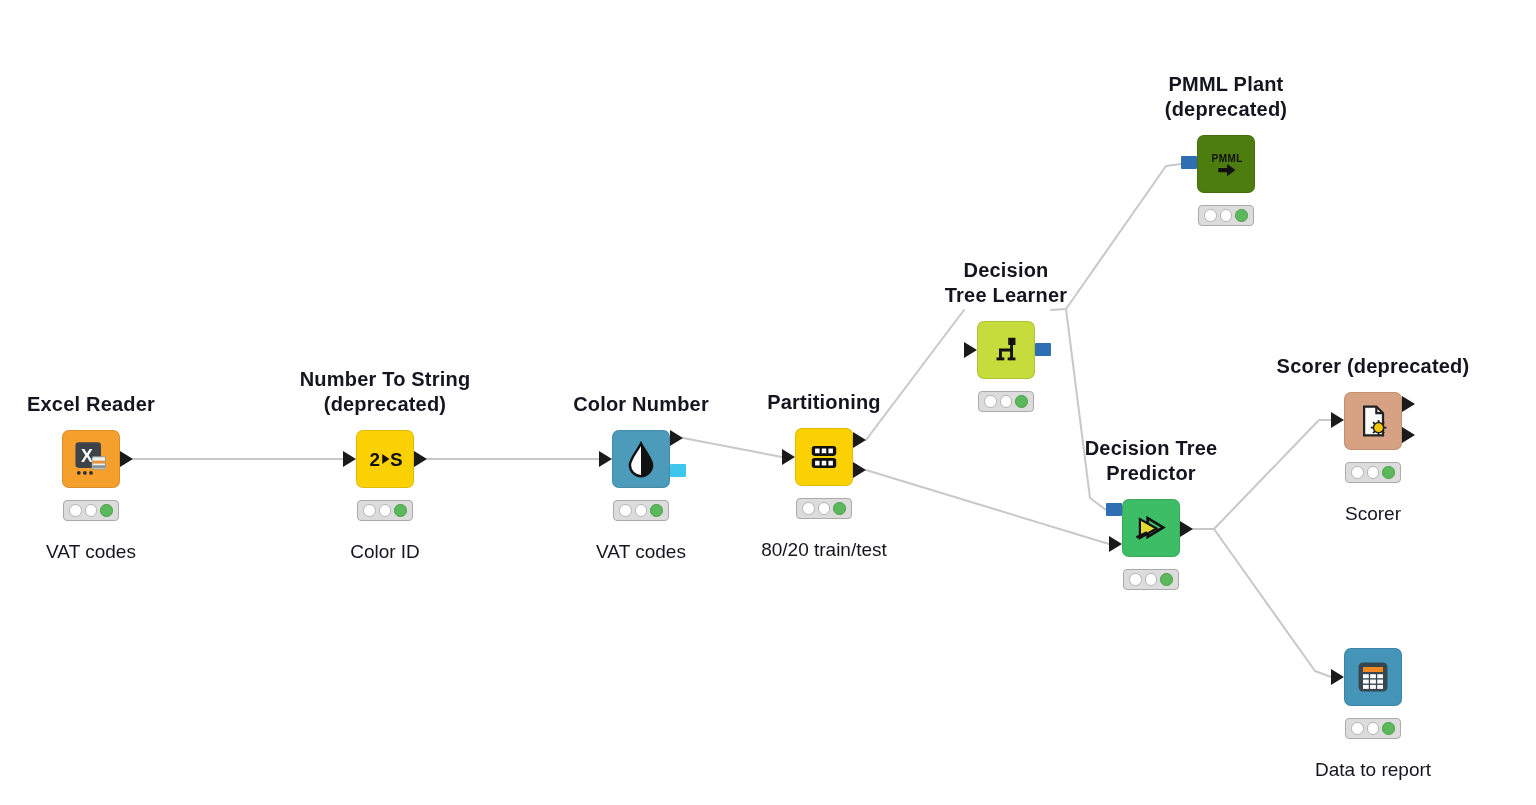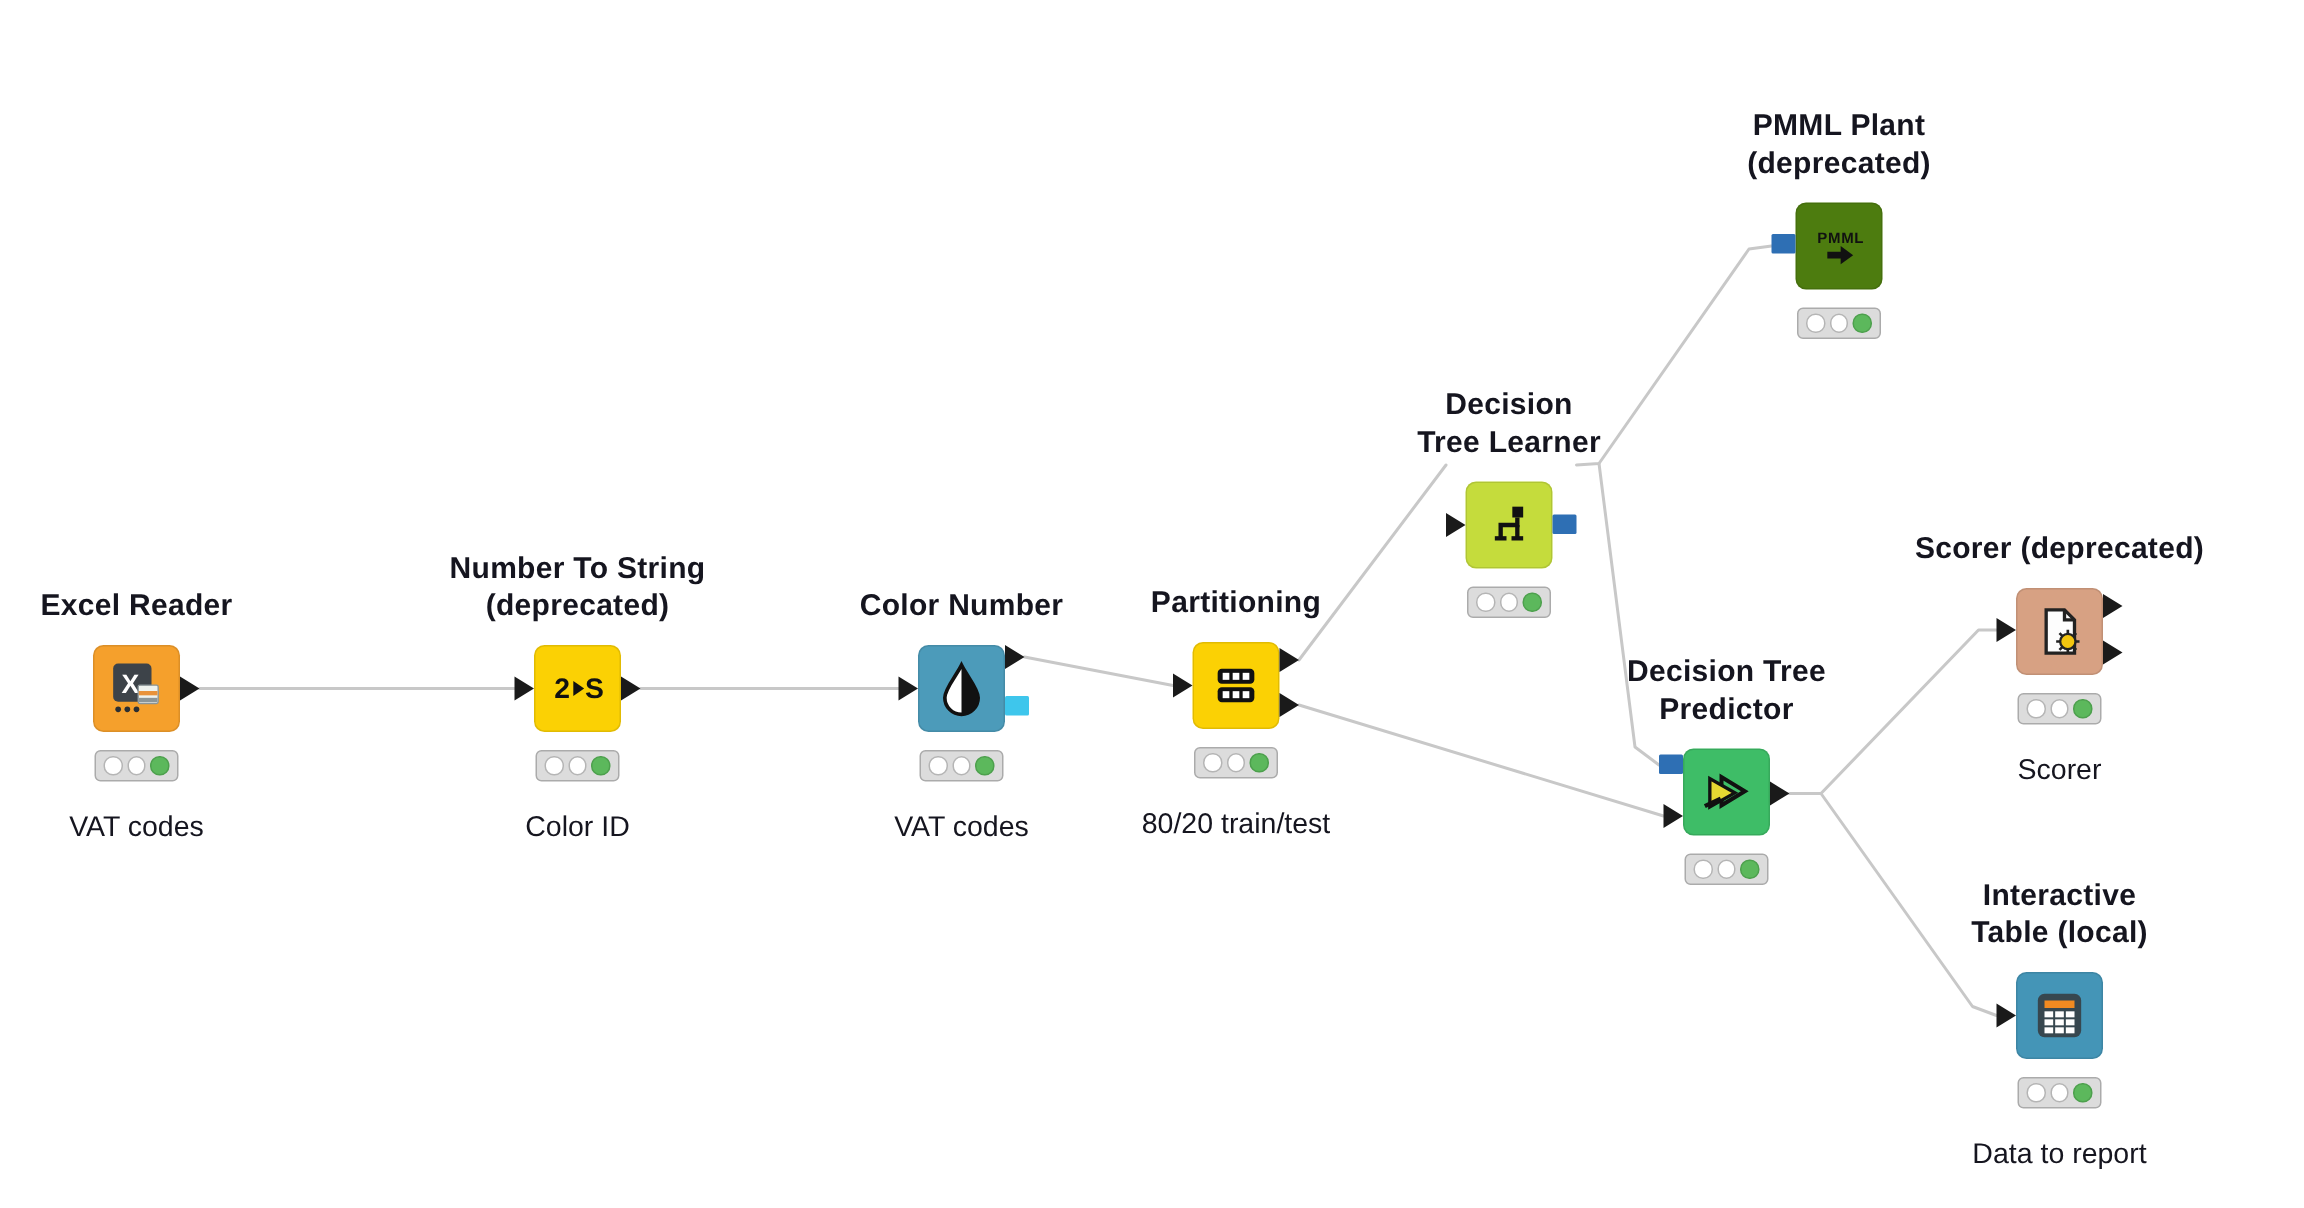--- a/index.html
+++ b/index.html
@@ -292,24 +292,20 @@
       <span class="dot" style="background: rgb(255, 255, 255);"></span>
       <span class="dot" style="background: rgb(255, 255, 255);"></span>
       <span class="dot on" style="background: rgb(92, 184, 92);"></span>
     </div>
     <div class="label">Scorer</div>
   <span class="port triangle" style="top: 20px; left: -13px; border-left-color: rgb(26, 26, 26);"></span>
       <span class="port triangle" style="top: 4px; left: 58px; border-left-color: rgb(26, 26, 26);"></span>
       <span class="port triangle" style="top: 35px; left: 58px; border-left-color: rgb(26, 26, 26);"></span>
     </div>
     <div class="node" style="left: 1344px; top: 648px;">
-    <div class="title">
-        <div>Interactive</div>
-        <div>Table (local)</div>
-      </div>
     <div class="body" style="background: rgb(68, 149, 183);">
       <span class="icon">
           <svg viewBox="0 0 36 36">
             <rect x="5" y="5" width="26" height="26" rx="4" fill="#37474f"></rect>
             <rect x="9" y="9" width="18" height="4.5" fill="#f18a21"></rect>
             <rect x="9" y="15.5" width="5.2" height="3.6" fill="#ffffff"></rect>
             <rect x="15.4" y="15.5" width="5.2" height="3.6" fill="#ffffff"></rect>
             <rect x="21.8" y="15.5" width="5.2" height="3.6" fill="#ffffff"></rect>
             <rect x="9" y="20.3" width="5.2" height="3.6" fill="#ffffff"></rect>
             <rect x="15.4" y="20.3" width="5.2" height="3.6" fill="#ffffff"></rect>

